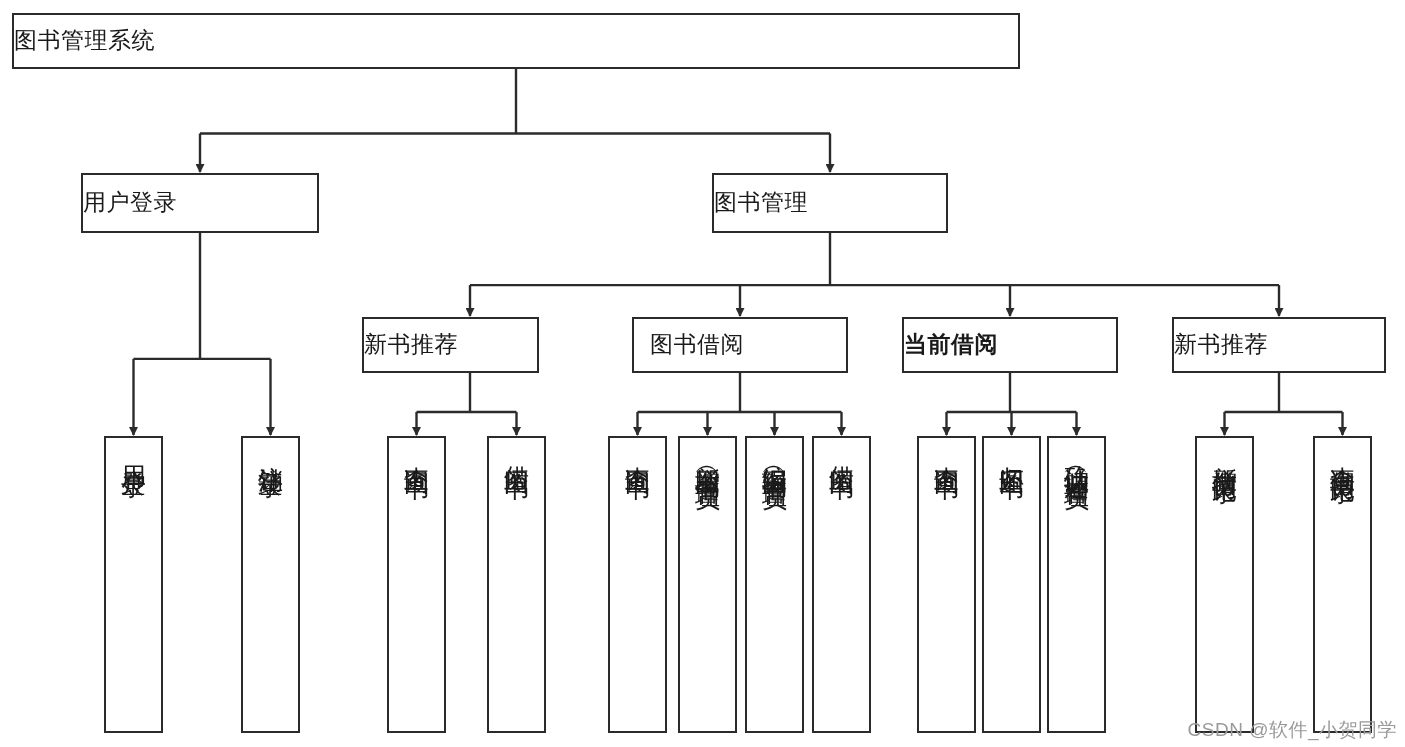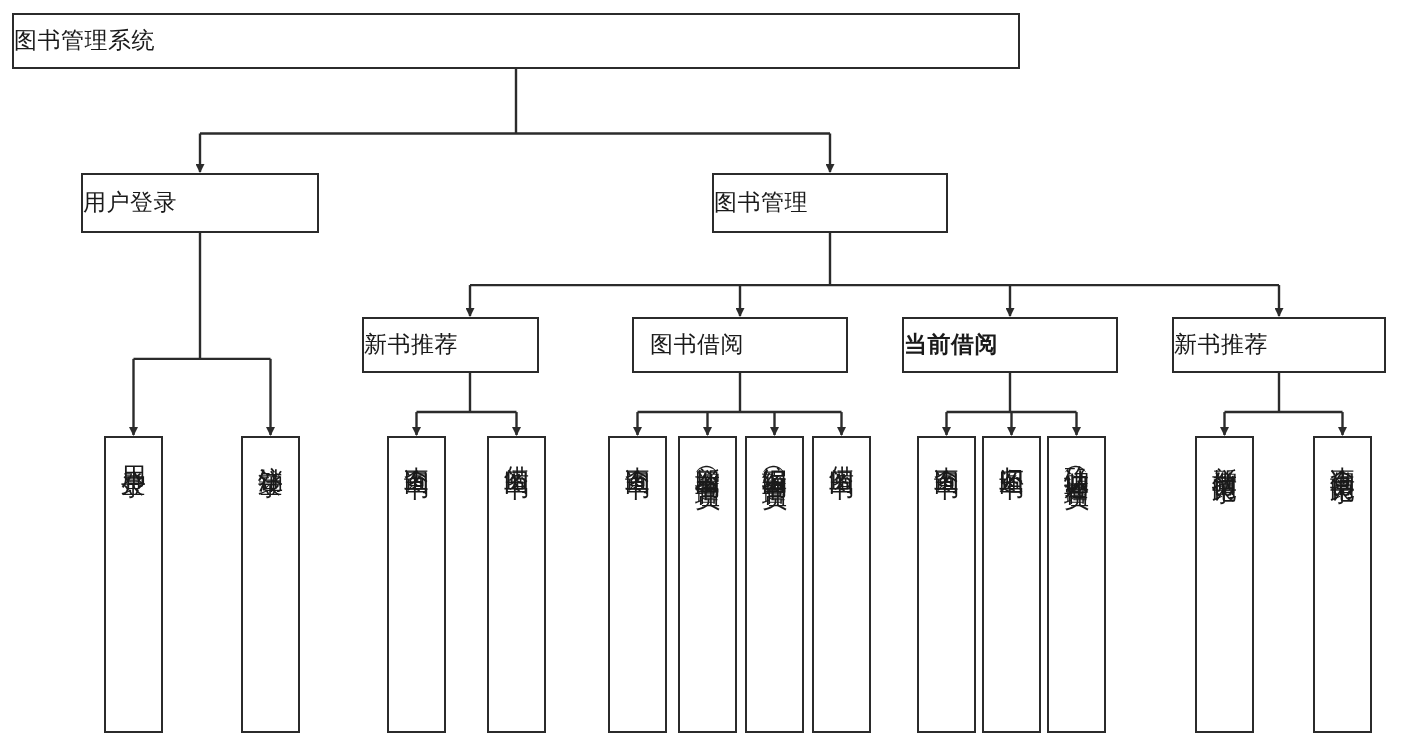--- a/index.html
+++ b/index.html
@@ -172,13 +172,14 @@
         <span class="label">确认归还（管理员）</span>
       </div>
       <div class="node vert" style="left: 1195px; top: 436px; width: 59px; height: 297px;">
         <span class="label">新增借阅记录</span>
       </div>
       <div class="node vert" style="left: 1313px; top: 436px; width: 59px; height: 297px;">
         <span class="label">查询借阅记录</span>
       </div>
     </div>
 
+  <div id="watermark">CSDN @软件_小贺同学</div>
 </div>
 
 </body></html>

